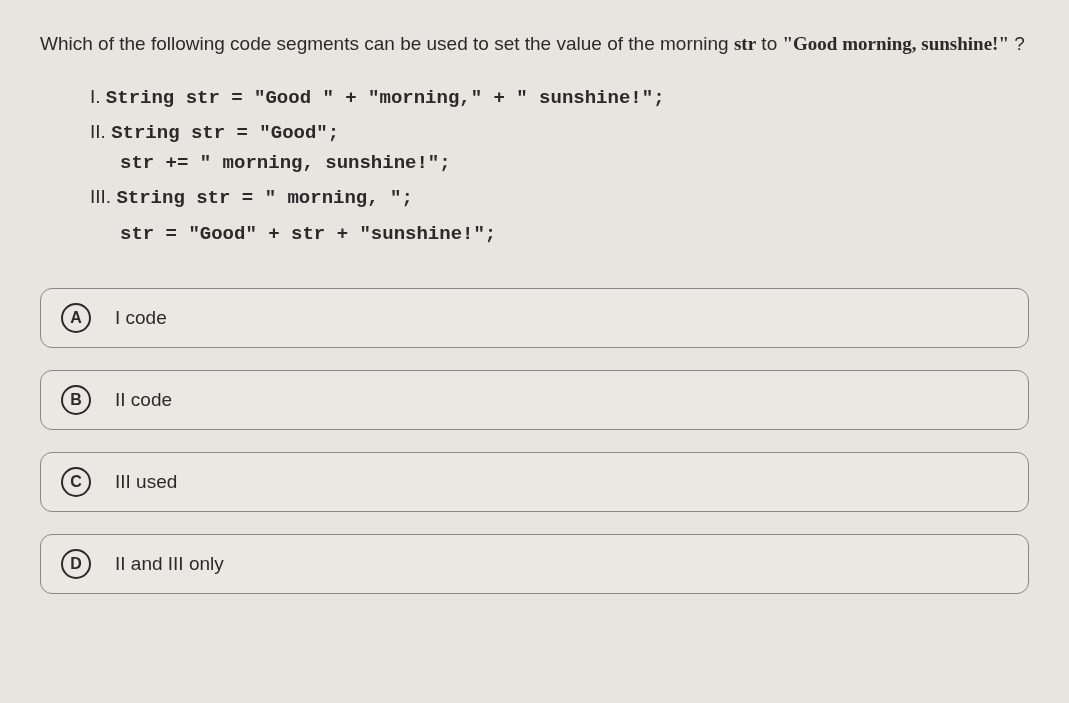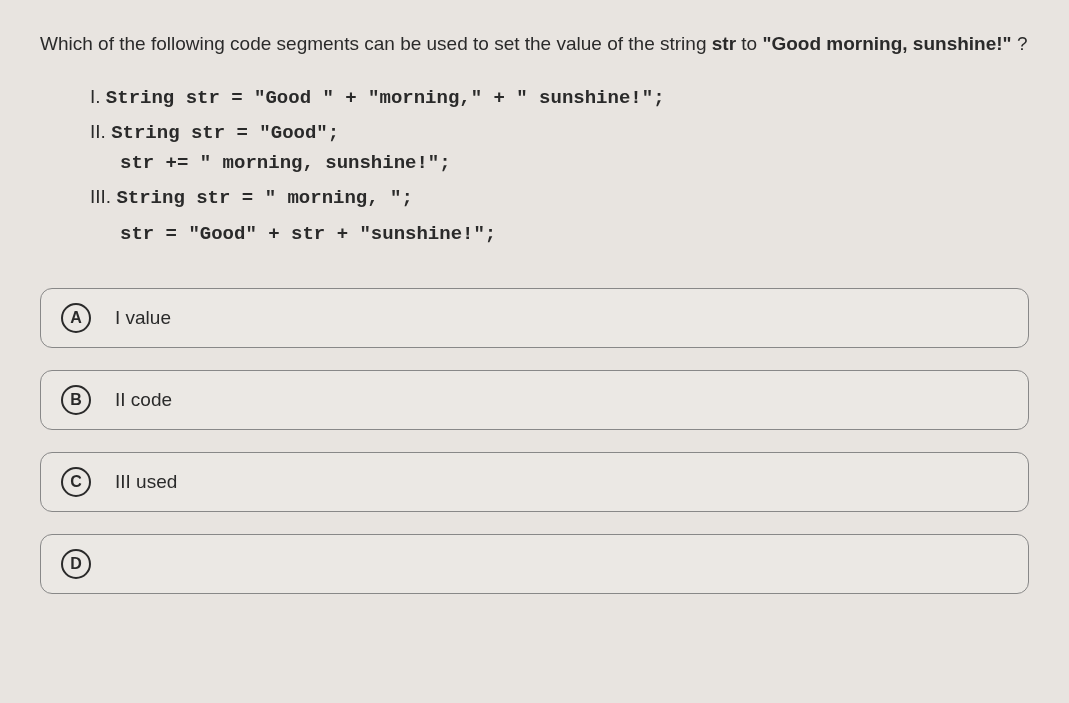--- a/index.html
+++ b/index.html
@@ -15,21 +15,21 @@
       padding: 30px 40px;
       color: #2a2a2a;
       font-size: 19px;
       line-height: 1.5;
     }
     .question-text {
       margin-bottom: 24px;
       font-weight: 500;
     }
     .question-text .code {
-      font-family: Liberation Sans, sans-serif;
+      font-family: Liberation Serif, serif;
       font-weight: bold;
     }
     .code-block {
       padding-left: 50px;
       margin-bottom: 30px;
       font-family: Arial, Helvetica, sans-serif;
     }
     .code-block .roman {
       font-weight: 500;
       margin-top: 6px;
@@ -68,21 +68,21 @@
       flex-shrink: 0;
     }
     .option-text {
       font-size: 19px;
     }
   </style>
 </head>
 <body>
 
 <div class="question-text">
-  <span>Which of the following code segments can be used to set the value of the string </span><span class="code">str</span><span> to </span><span class="code">"Good morning,  sunshine!"</span><span> ?</span>
+  <span>Which of the following code segments can be used to set the value of the morning </span><span class="code">str</span><span> to </span><span class="code">"Good morning,  sunshine!"</span><span> ?</span>
 </div>
 
 <div class="code-block">
   <div class="roman">
     <span>I.</span>
     <span class="mono">String str = "Good " + "morning," + " sunshine!";</span>
   </div>
   <div class="roman">
     <span>II.</span>
     <span class="mono">String str = "Good";</span>
@@ -95,26 +95,27 @@
     <span class="mono">String str = " morning, ";</span>
   </div>
   <div class="indent" style="margin-top:6px;">
     <span class="mono">str = "Good" + str + "sunshine!";</span>
   </div>
 </div>
 
 <div class="options">
   <div class="option">
     <div class="letter-circle">A</div>
-    <div class="option-text">I value</div>
+    <div class="option-text">I code</div>
   </div>
   <div class="option">
     <div class="letter-circle">B</div>
     <div class="option-text">II code</div>
   </div>
   <div class="option">
     <div class="letter-circle">C</div>
     <div class="option-text">III used</div>
   </div>
   <div class="option">
     <div class="letter-circle">D</div>
+    <div class="option-text">II and III only</div>
   </div>
 </div>
 
 </body></html>

